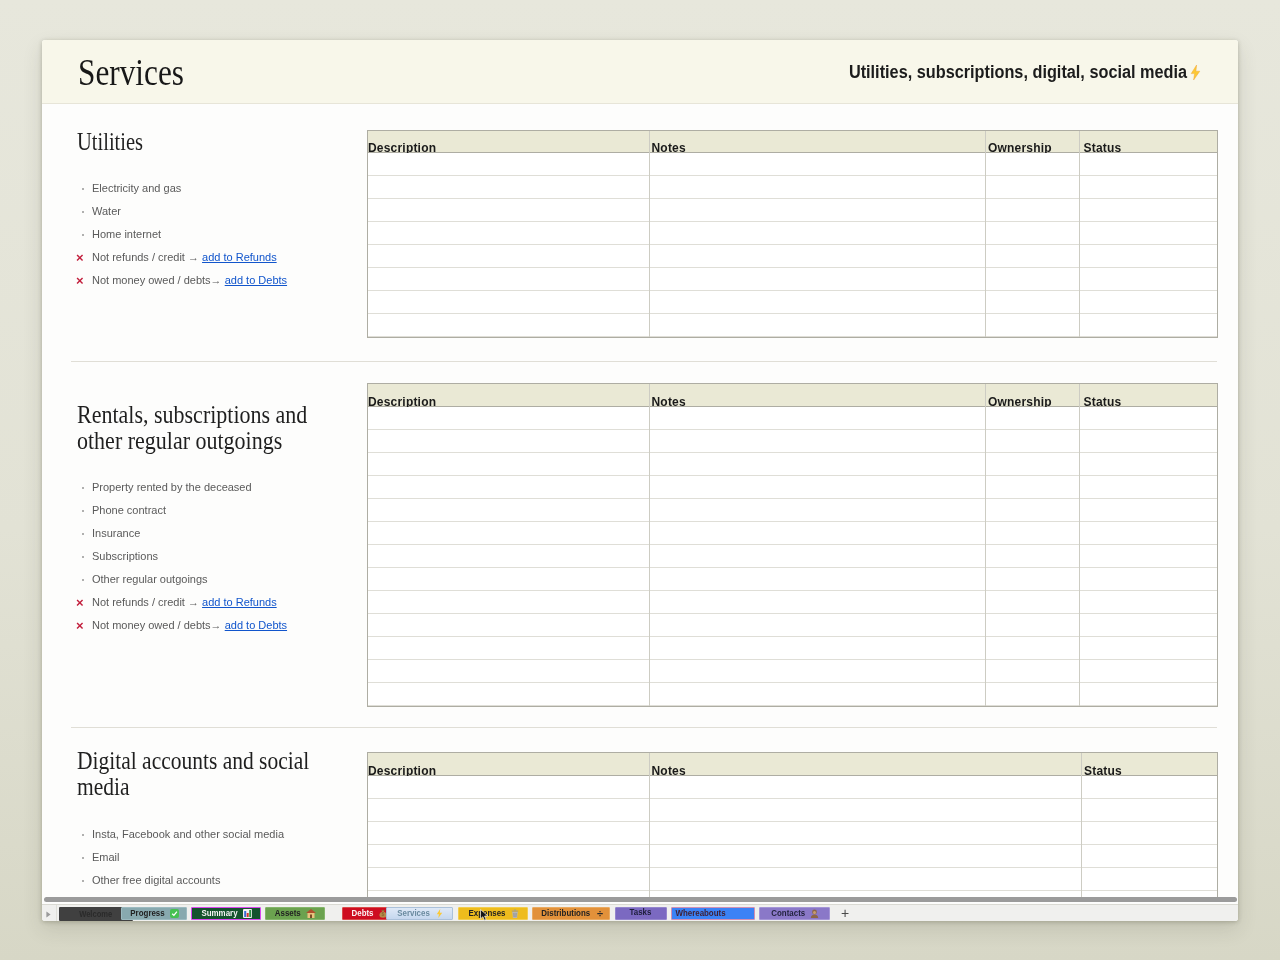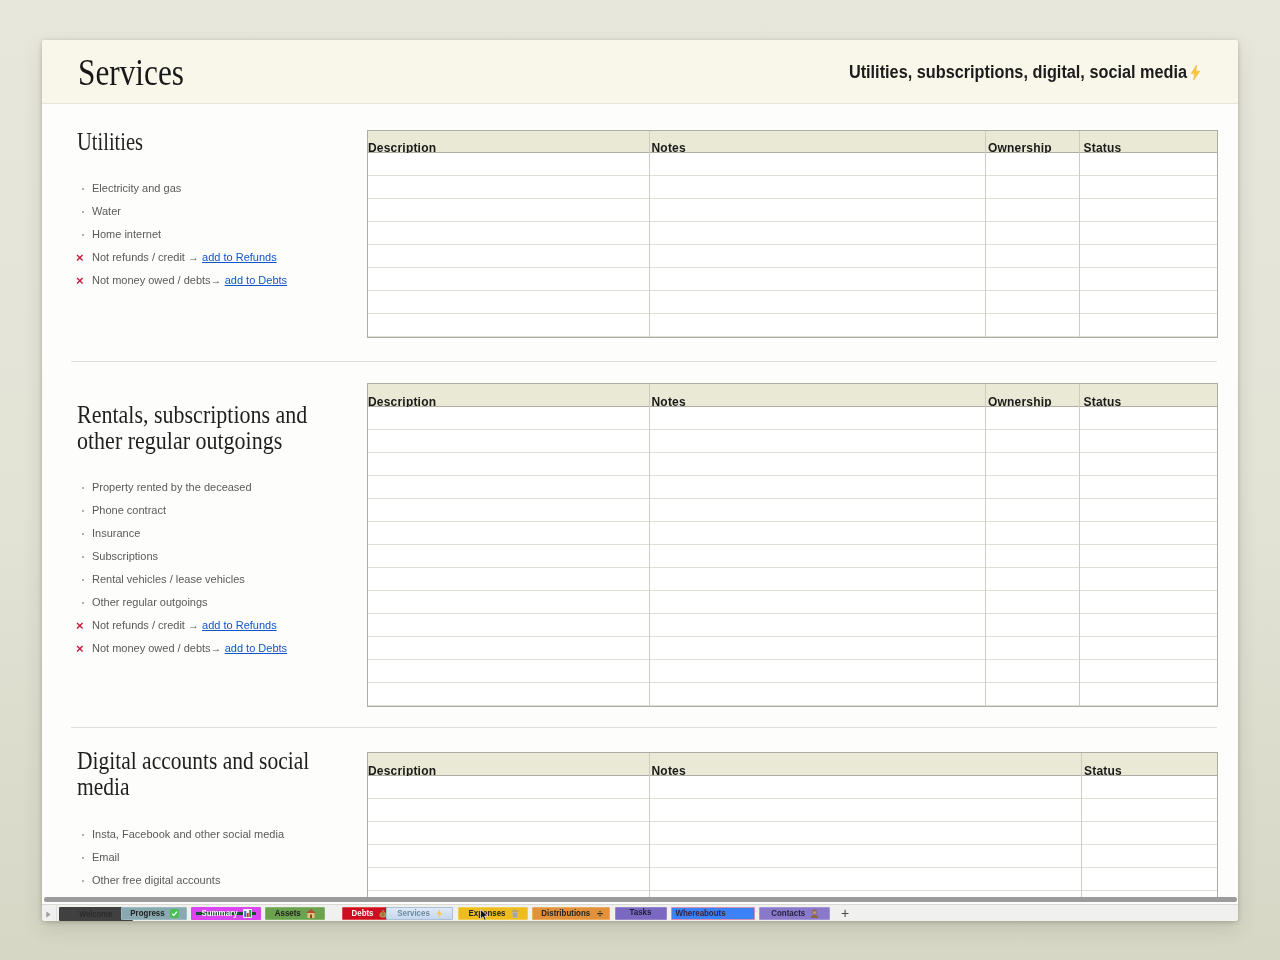--- a/index.html
+++ b/index.html
@@ -97,24 +97,20 @@
     <div class="bi">
         <span class="dot"></span>
         <span class="tx">Insurance</span>
       </div>
     <div class="bi">
         <span class="dot"></span>
         <span class="tx">Subscriptions</span>
       </div>
     <div class="bi">
         <span class="dot"></span>
-        <span class="tx">Rental vehicles / lease vehicles</span>
-      </div>
-    <div class="bi">
-        <span class="dot"></span>
         <span class="tx">Other regular outgoings</span>
       </div>
     <div class="bi">
         <span class="xm">×</span>
         <span class="tx">Not refunds / credit → <span class="lnk">add to Refunds</span></span>
       </div>
     <div class="bi">
         <span class="xm">×</span>
         <span class="tx">Not money owed / debts→ <span class="lnk">add to Debts</span></span>
       </div>
@@ -171,21 +167,21 @@
     <div class="tab" style="left:16.5px;width:74px;background:#fdfdfd;border:7px solid #404040;color:#2a2a2a;justify-content:center;">
         <span class="tt" style="transform:scaleX(.84);">Welcome</span>
       </div>
     <div class="tab" style="left:79px;width:65.5px;background:#88a9af;border:1px solid #9cbac0;">
         <span class="tt">Progress</span>
         <svg width="9" height="9" viewBox="0 0 9 9">
           <rect x="0" y="0" width="9" height="9" rx="2" fill="#46c152"></rect>
           <path d="M2.2 4.7 L3.9 6.4 L6.9 2.7" stroke="#fff" stroke-width="1.3" fill="none"></path>
         </svg>
       </div>
-    <div class="tab" style="left:148.5px;width:70.5px;background:#14532d;border:5px solid #d946ef;color:#f4f4f4;">
+    <div class="tab" style="left:148.5px;width:70.5px;background:#14532d;border:1px solid #d946ef;color:#f4f4f4;">
         <span class="tt">Summary</span>
         <svg width="9" height="9" viewBox="0 0 9 9">
           <rect x="0" y="0" width="9" height="9" rx="1" fill="#f2f2f2"></rect>
           <rect x="1.2" y="2" width="2" height="6" fill="#3b6bd6"></rect>
           <rect x="3.7" y="4" width="2" height="4" fill="#d03a2e"></rect>
           <rect x="6.2" y="1" width="2" height="7" fill="#2a9442"></rect>
         </svg>
       </div>
     <div class="tab" style="left:223px;width:59.5px;background:#6ba24f;border:1px solid#84b56a;">
         <span class="tt">Assets</span>

